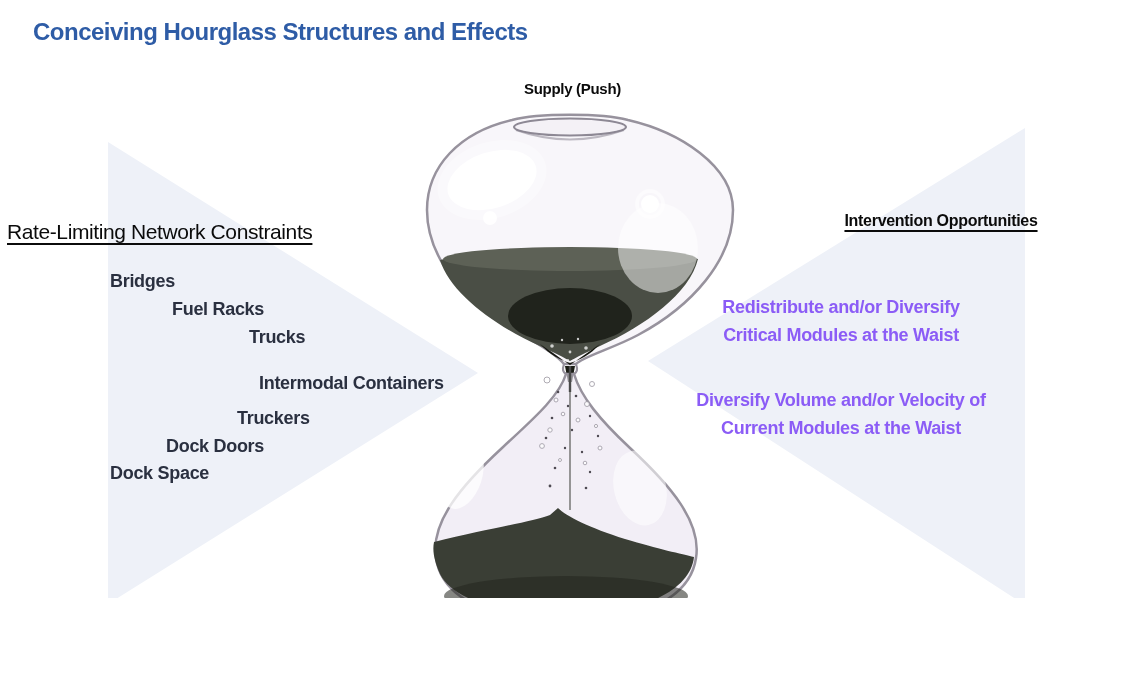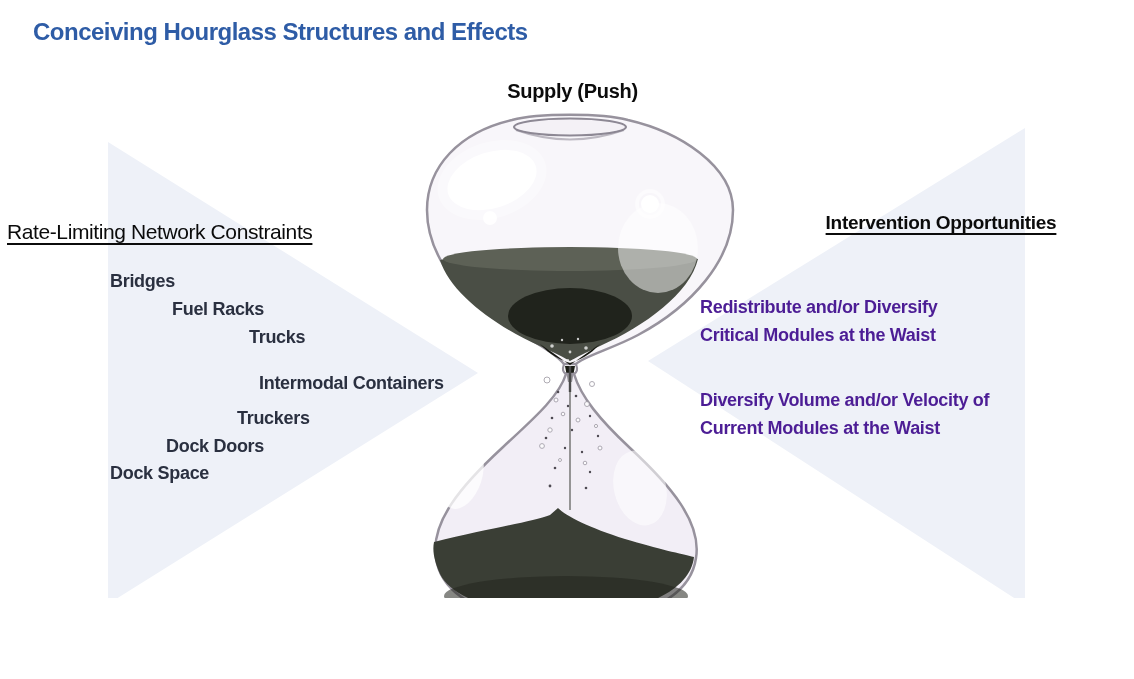--- a/index.html
+++ b/index.html
@@ -8,43 +8,43 @@
     font-family:"Liberation Sans",sans-serif;
   }
   .abs{position:absolute;}
   .title{
     left:33px;top:18px;font-size:24px;font-weight:bold;color:#2e5ca6;
     letter-spacing:-0.5px;white-space:nowrap;
   }
   .bgsvg{left:0;top:0;width:1134px;height:679px;}
   .hourglass-wrap{left:400px;top:108px;width:345px;height:520px;}
   .supply-label{
-    left:400px;top:80px;width:345px;text-align:center;font-size:20px;font-weight:bold;
+    left:400px;top:80px;width:345px;text-align:center;font-size:15px;font-weight:bold;
     color:#0b0b0b;letter-spacing:-0.3px;white-space:nowrap;
   }
   .demand-label{
     left:400px;top:630px;width:330px;text-align:center;font-size:20px;font-weight:bold;
     color:#ef4444;letter-spacing:-0.3px;white-space:nowrap;
   }
   .left-heading{
     left:7px;top:220px;font-size:21px;font-weight:normal;color:#0b0b0b;
     text-decoration:underline;text-underline-offset:4px;text-decoration-thickness:2px;
     letter-spacing:-0.4px;white-space:nowrap;
   }
   .constraint{
     font-size:18px;font-weight:bold;color:#2a3040;white-space:nowrap;letter-spacing:-0.3px;
   }
   .right-heading{
-    left:795px;top:212px;width:292px;text-align:center;font-size:19px;font-weight:bold;
+    left:795px;top:212px;width:292px;text-align:center;font-size:16px;font-weight:bold;
     color:#0b0b0b;text-decoration:underline;text-underline-offset:4px;
     text-decoration-thickness:2px;letter-spacing:-0.3px;white-space:nowrap;
   }
   .opp-block{
-    left:700px;width:356px;text-align:left;font-size:18px;font-weight:bold;
-    color:#4c1d95;line-height:28px;letter-spacing:-0.3px;white-space:nowrap;
+    left:663px;width:356px;text-align:center;font-size:18px;font-weight:bold;
+    color:#8b5cf6;line-height:28px;letter-spacing:-0.3px;white-space:nowrap;
   }
   .opp-block-1{top:293px;}
   .opp-block-2{top:386px;}
   .green-mark{
     left:128px;top:662px;width:4px;height:7px;background:#8cc63e;border-radius:1px;
   }
 </style>
 </head>
 <body>
 

